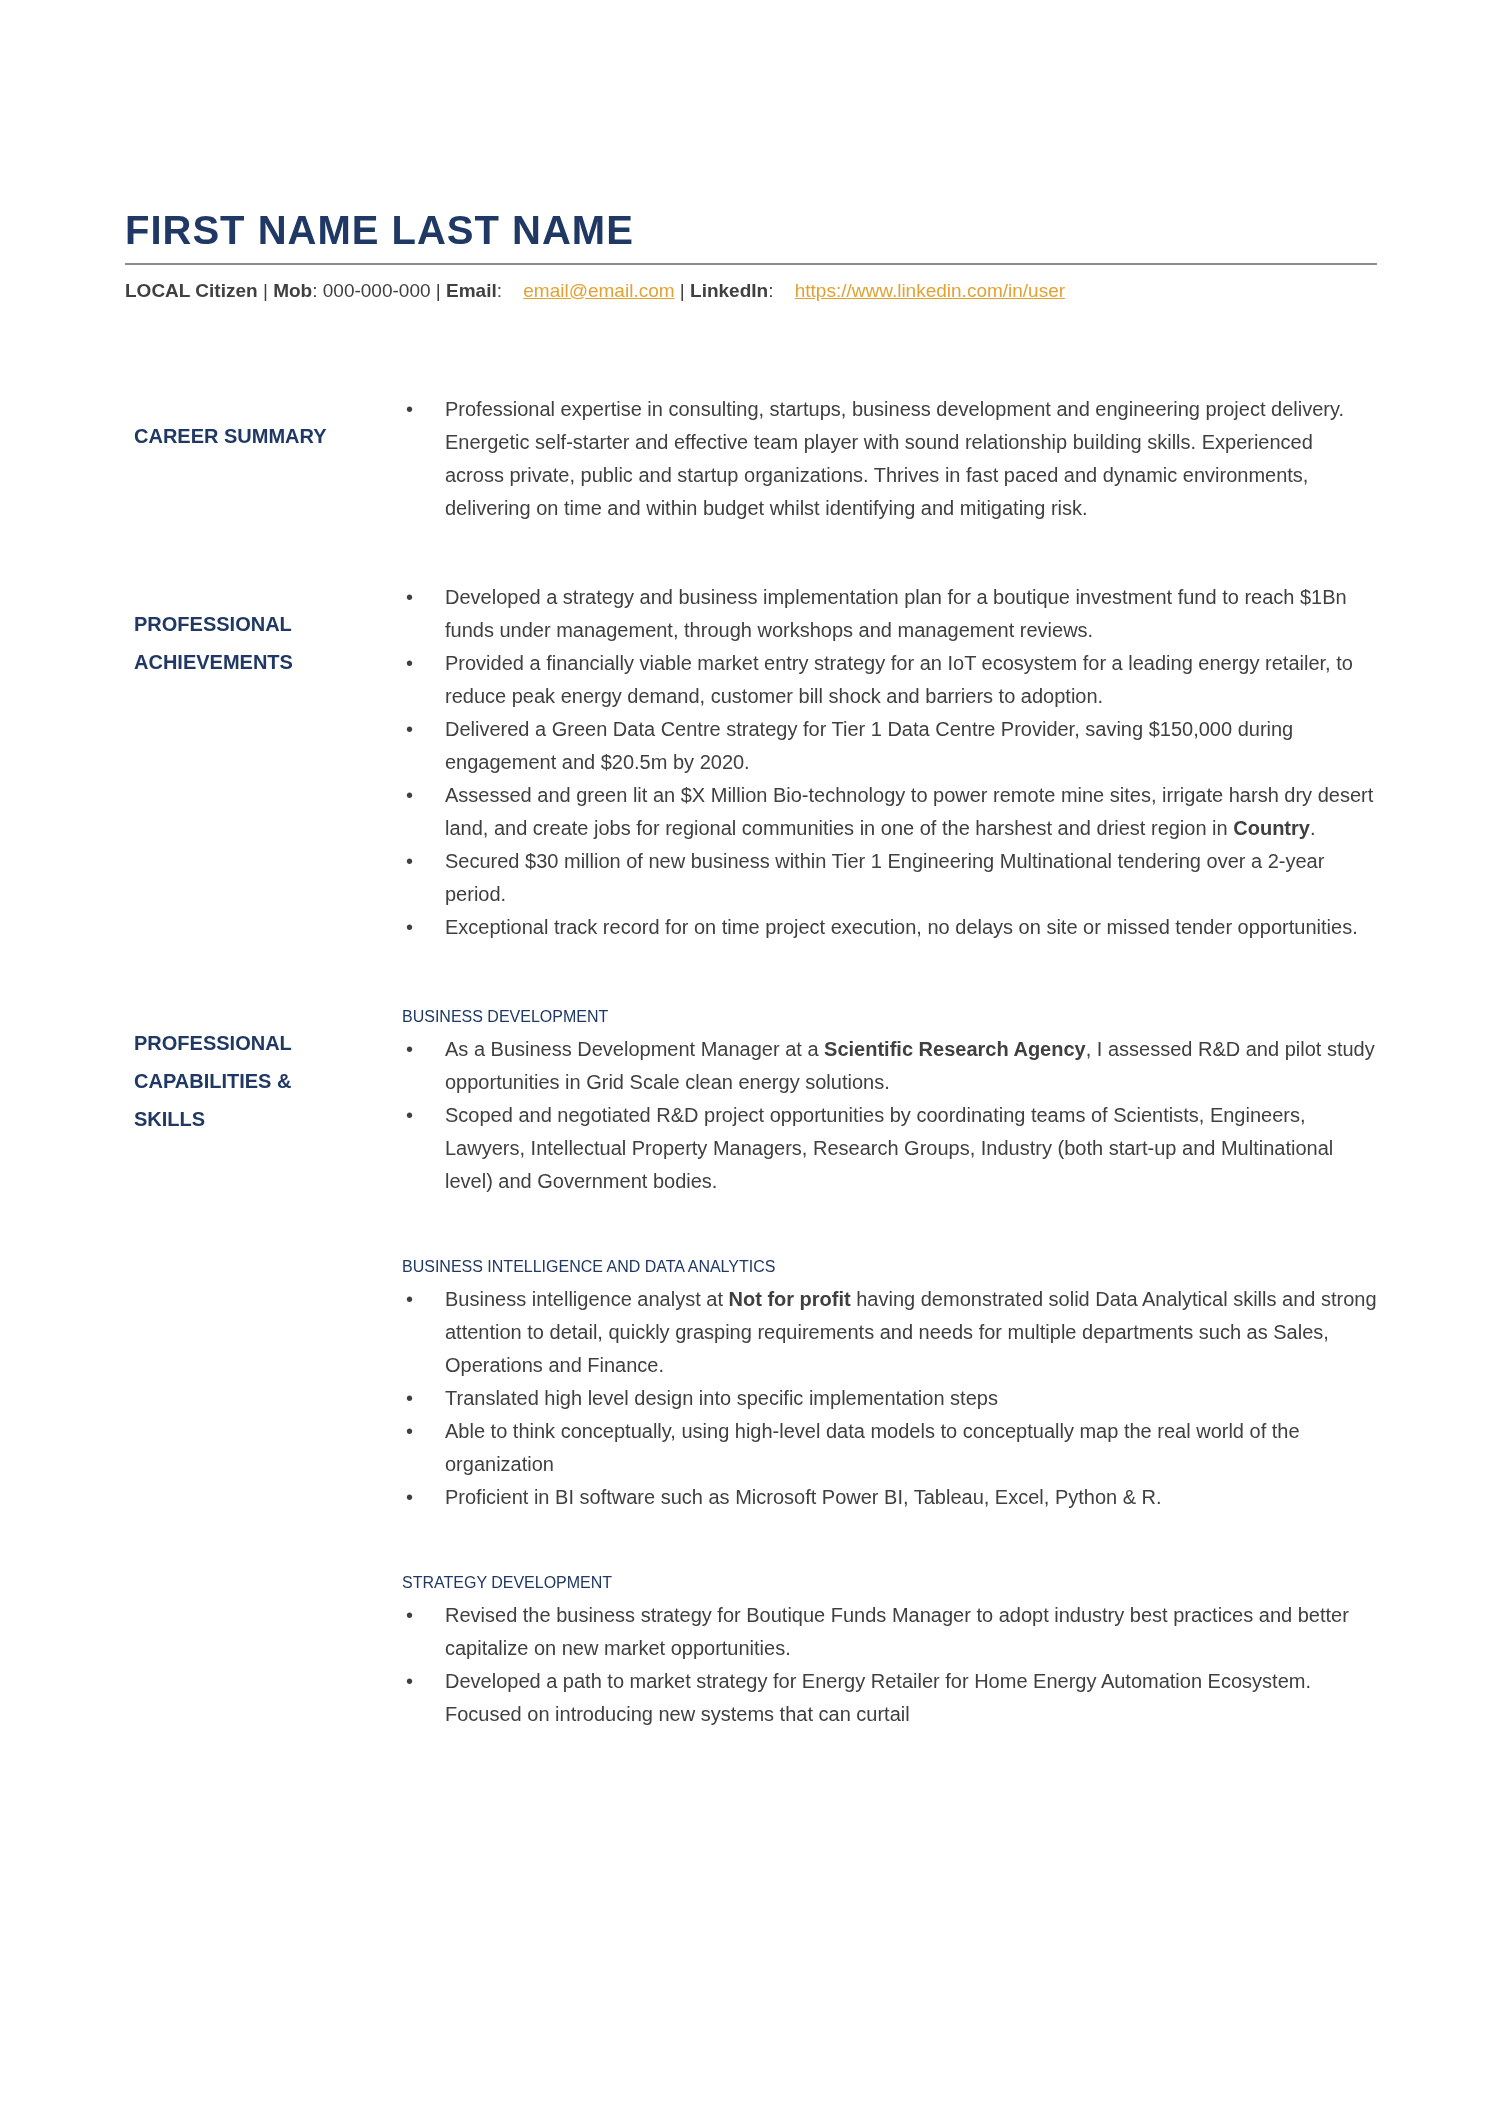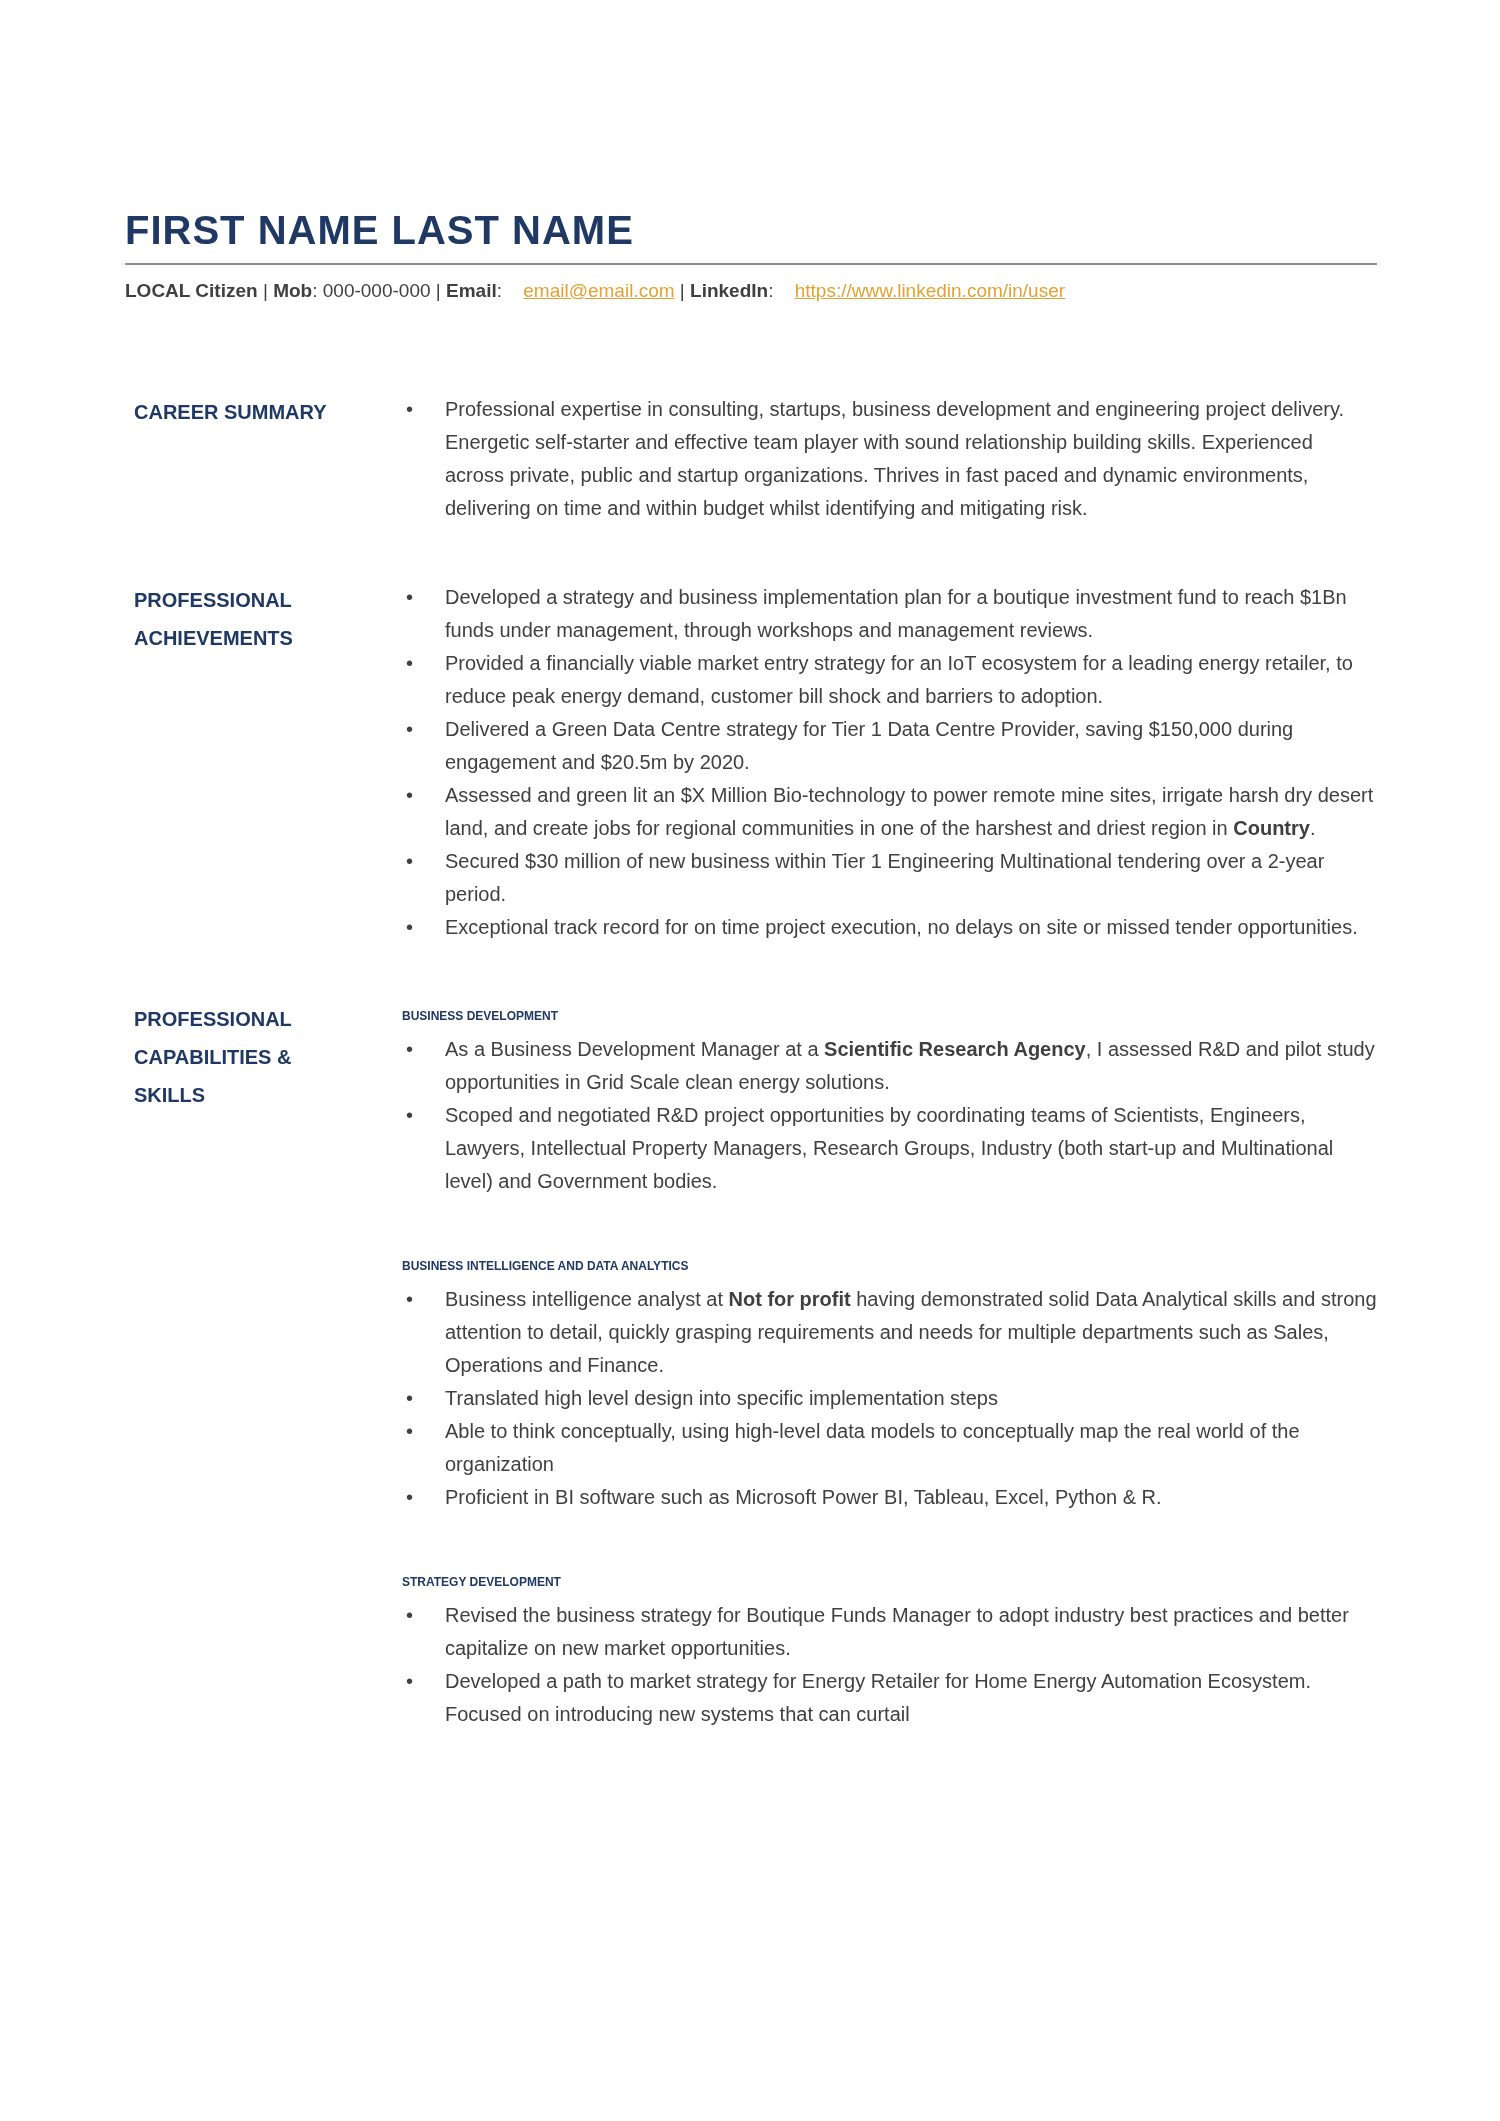--- a/index.html
+++ b/index.html
@@ -42,32 +42,33 @@
   #sections-root { margin-top: 88px; }
   .section-row { display: flex; align-items: flex-start; }
   .section-row + .section-row { margin-top: 56px; }
   .section-label {
     flex: 0 0 277px;
     padding-left: 9px;
     color: var(--heading);
     font-weight: 700;
     font-size: 20px;
     line-height: 38px;
+    margin-top: 24px;
   }
   .section-content {
     flex: 1 1 auto;
     font-size: 20px;
     line-height: 33px;
     color: var(--body);
   }
   .group + .group { margin-top: 52px; }
   .group-heading {
     color: var(--heading);
-    font-weight: 700;
-    font-size: 12px;
+    font-weight: 400;
+    font-size: 16px;
     line-height: 33px;
   }
   ul.bullets { list-style: none; margin: 0; padding: 0; }
   li.bullet { position: relative; padding-left: 43px; }
   li.bullet::before {
     content: "\2022";
     position: absolute;
     left: 4px;
     top: 0;
     color: var(--body);

